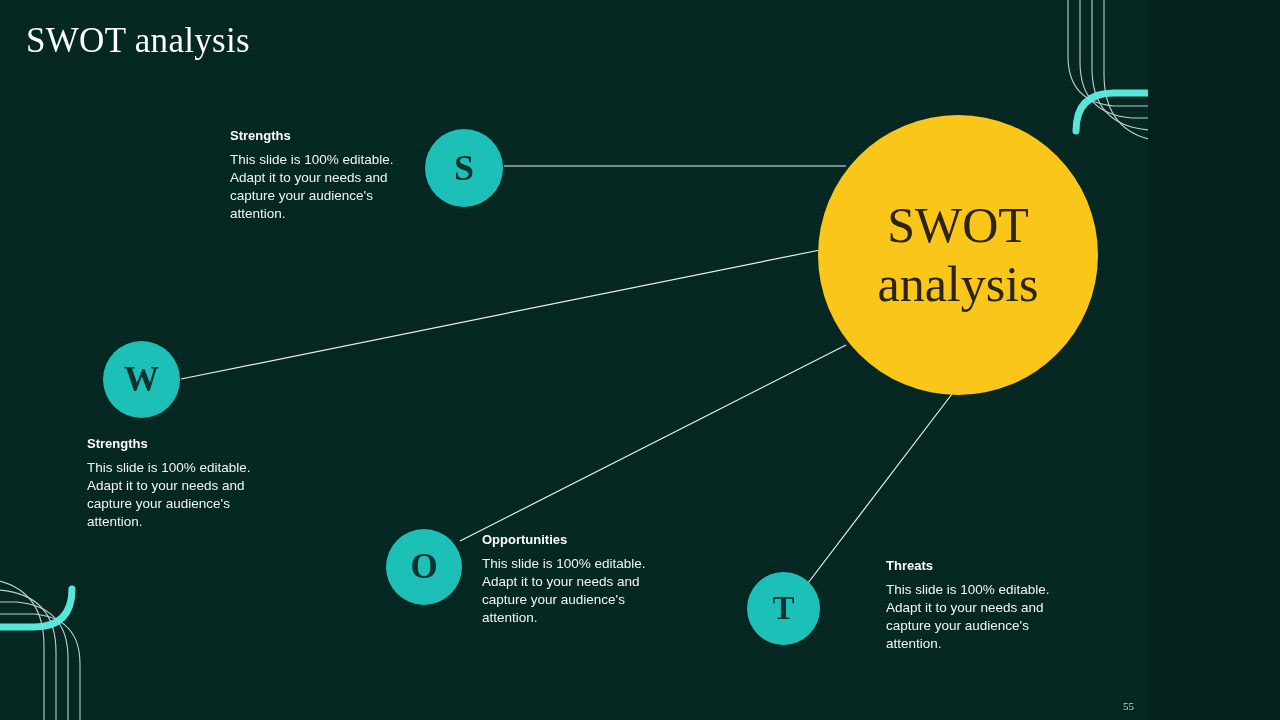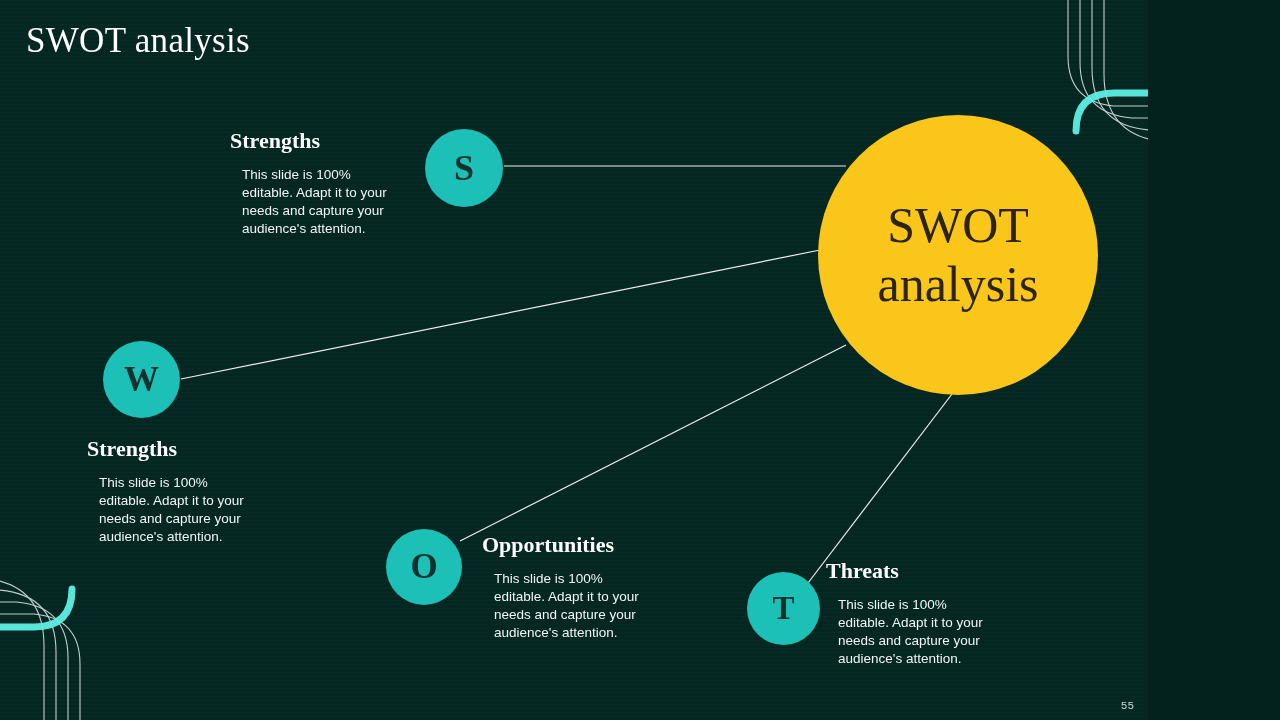--- a/index.html
+++ b/index.html
@@ -91,46 +91,46 @@
     font-weight: 700;
   }
   #bubble-s { left: 425px; top: 129px; width: 78px; height: 78px; font-size: 36px; }
   #bubble-w { left: 103px; top: 341px; width: 77px; height: 77px; font-size: 35px; }
   #bubble-o { left: 386px; top: 529px; width: 76px; height: 76px; font-size: 35px; }
   #bubble-t { left: 747px; top: 572px; width: 73px; height: 73px; font-size: 33px; }
 
   
   .block { position: absolute; }
   .block-heading {
-    font-family: Liberation Serif, serif;
+    font-family: Liberation Sans, sans-serif;
     font-weight: 700;
-    font-size: 22px;
+    font-size: 13px;
     color: #ffffff;
     margin: 0 0 8px 0;
     white-space: nowrap;
   }
   .block-body {
     font-family: "Liberation Sans", sans-serif;
     font-size: 13.5px;
     line-height: 1.33;
     color: #f2f6f5;
-    margin: 12px;
+    margin: 0;
   }
 
   #block-strengths     { left: 230px; top: 128px;  width: 172px; }
   #block-weaknesses    { left: 87px;  top: 436px;  width: 172px; }
   #block-opportunities { left: 482px; top: 532px;  width: 172px; }
-  #block-threats       { left: 826px; top: 558px;  width: 172px; }
+  #block-threats       { left: 886px; top: 558px;  width: 172px; }
 
   
   #page-number {
     position: absolute;
     right: 14px;
     bottom: 8px;
-    font-family: Liberation Mono, monospace;
+    font-family: Liberation Serif, serif;
     font-size: 11px;
     color: #c9d6d3;
   }
 </style>
 </head>
 <body>
 
 <div id="slide">
 
   <svg id="decor-top-right" class="corner-decor" viewBox="0 0 120 170">

